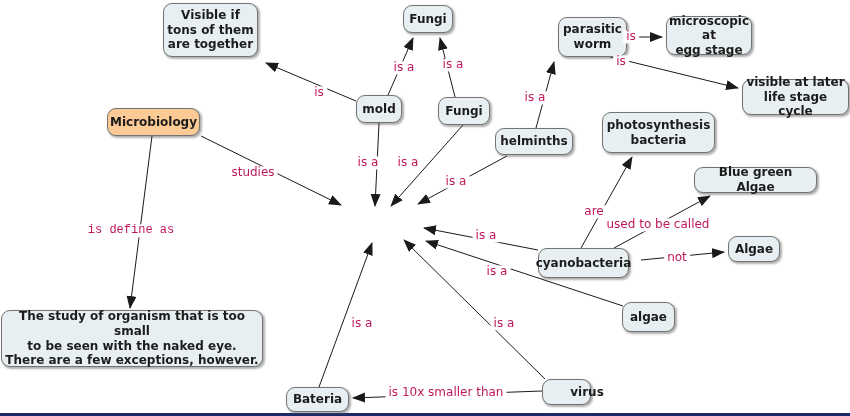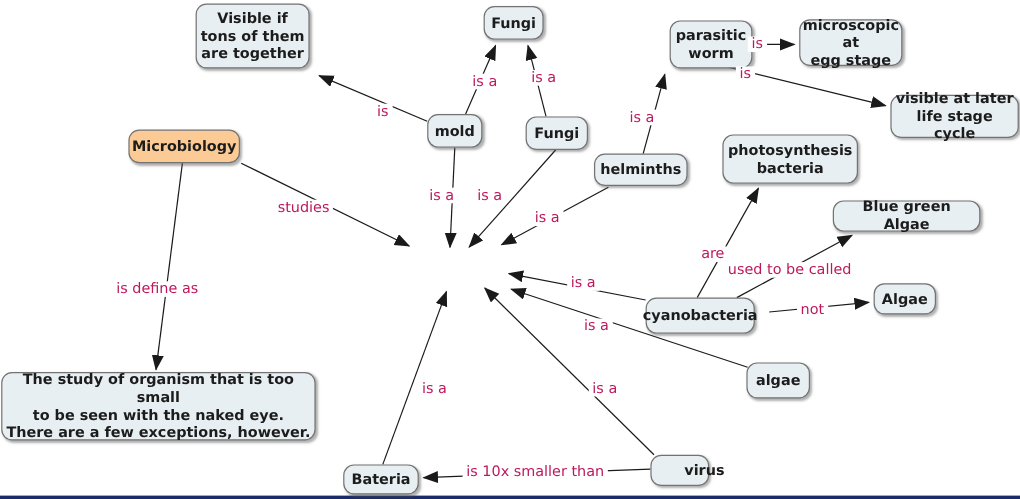--- a/index.html
+++ b/index.html
@@ -80,19 +80,19 @@
     <div class="edge-label" style="left: 631px; top: 37px;">is</div>
     <div class="edge-label" style="left: 621px; top: 62px;">is</div>
     <div class="edge-label" style="left: 535px; top: 98px;">is a</div>
     <div class="edge-label" style="left: 253px; top: 173px;">studies</div>
     <div class="edge-label" style="left: 368px; top: 163px;">is a</div>
     <div class="edge-label" style="left: 408px; top: 163px;">is a</div>
     <div class="edge-label" style="left: 456px; top: 182px;">is a</div>
     <div class="edge-label" style="left: 594px; top: 212px;">are</div>
     <div class="edge-label" style="left: 658px; top: 225px;">used to be called</div>
     <div class="edge-label" style="left: 486px; top: 236px;">is a</div>
-    <div class="edge-label" style="left: 131px; top: 241px;">is define as</div>
+    <div class="edge-label" style="left: 131px; top: 231px; font-family: Liberation Mono, monospace;">is define as</div>
     <div class="edge-label" style="left: 677px; top: 258px;">not</div>
     <div class="edge-label" style="left: 497px; top: 272px;">is a</div>
     <div class="edge-label" style="left: 362px; top: 324px;">is a</div>
     <div class="edge-label" style="left: 504px; top: 324px;">is a</div>
     <div class="edge-label" style="left: 446px; top: 393px;">is 10x smaller than</div>
   </div>
 
 </body></html>

